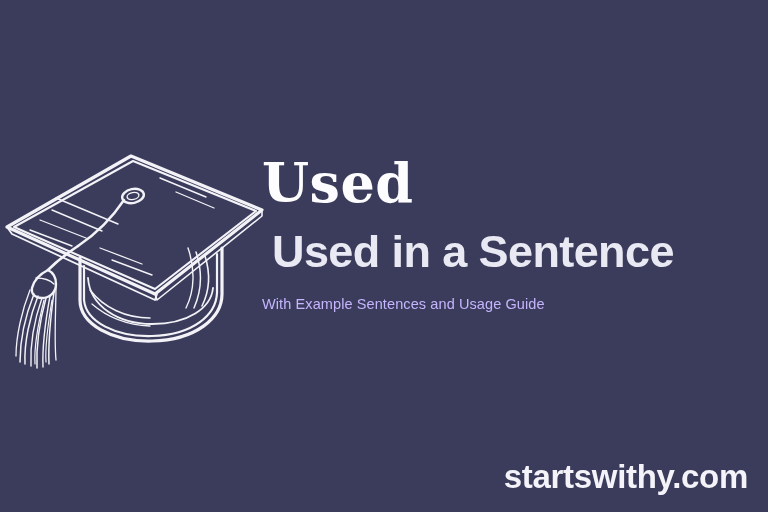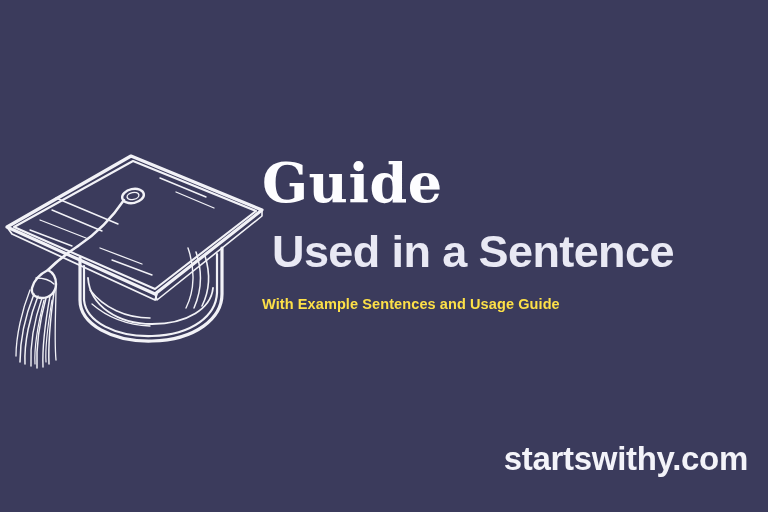--- a/index.html
+++ b/index.html
@@ -70,36 +70,36 @@
     letter-spacing: -0.6px;
     color: #e9e9f4;
     margin: 10px;
     padding: 0;
     margin-top: 18px;
     white-space: nowrap;
   }
 
   #subtitle {
     font-family: "Liberation Sans", sans-serif;
-    font-weight: 700;
+    font-weight: 400;
     font-size: 14.5px;
     line-height: 1.2;
     letter-spacing: 0.1px;
-    color: #fde047;
+    color: #c4b5fd;
     margin: 0;
     padding: 0;
     margin-top: 21px;
     white-space: nowrap;
   }
 
   
   #brand {
     position: absolute;
     right: 20px;
-    top: 440px;
+    top: 458px;
     font-family: "Liberation Sans", sans-serif;
     font-weight: 700;
     font-size: 33px;
     letter-spacing: -0.3px;
     color: #f3f3f9;
     white-space: nowrap;
   }
 </style>
 </head>
 <body>
@@ -151,20 +151,20 @@
       <path class="sketch-stroke" stroke-width="1.5" d="M54 144 C51 166 48 194 49 216"></path>
       <path class="sketch-stroke" stroke-width="1.3" d="M56 138 C56 160 54 190 56 212"></path>
       <path class="sketch-stroke" stroke-width="1.3" d="M30 142 C22 162 16 188 16 208"></path>
       <path class="sketch-stroke" stroke-width="1.2" d="M44 152 C38 176 34 200 35 216"></path>
       <path class="sketch-stroke" stroke-width="1.2" d="M52 152 C48 176 45 200 46 214"></path>
 
     </svg>
   </div>
 
   <div id="headline-block">
-    <div id="word-title">Guide</div>
+    <div id="word-title">Used</div>
     <div id="phrase-title">Used in a Sentence</div>
     <div id="subtitle">With Example Sentences and Usage Guide</div>
   </div>
 
   <div id="brand">startswithy.com</div>
 
 </div>
 
 </body></html>

